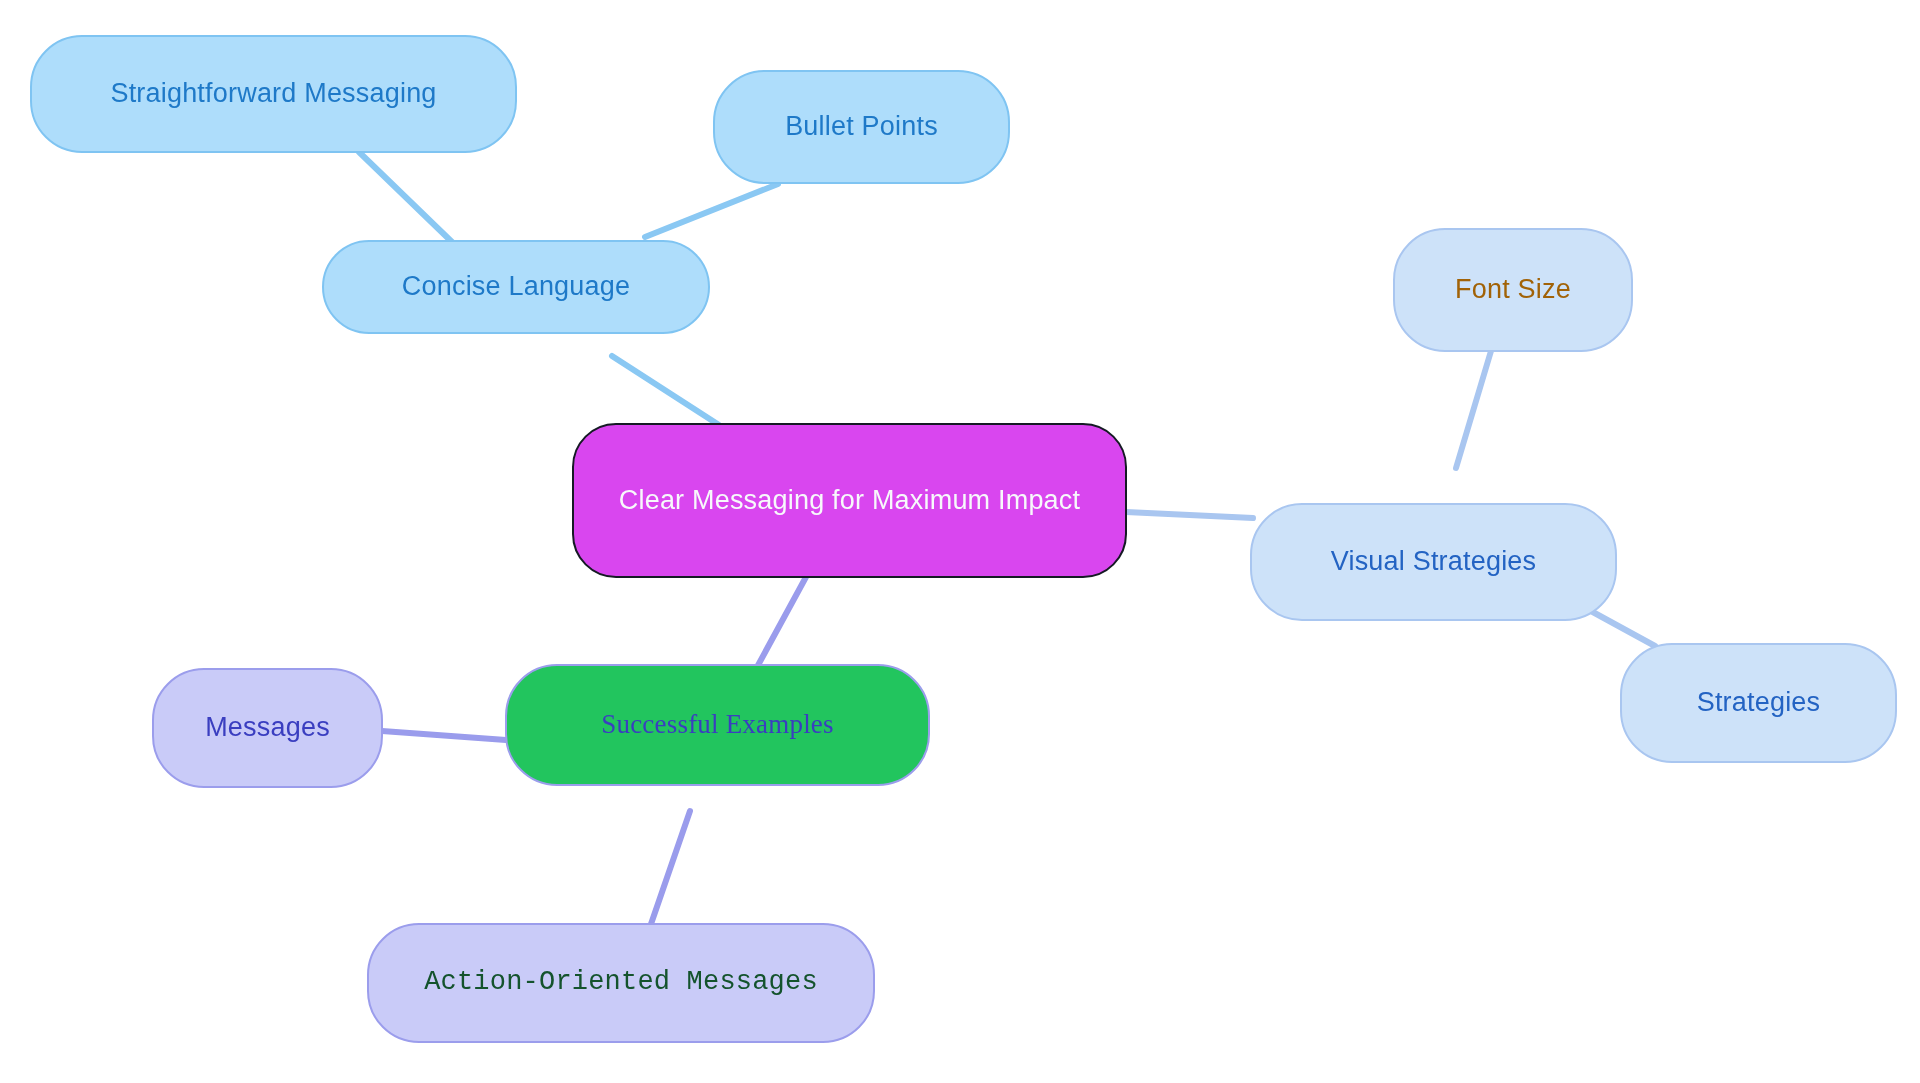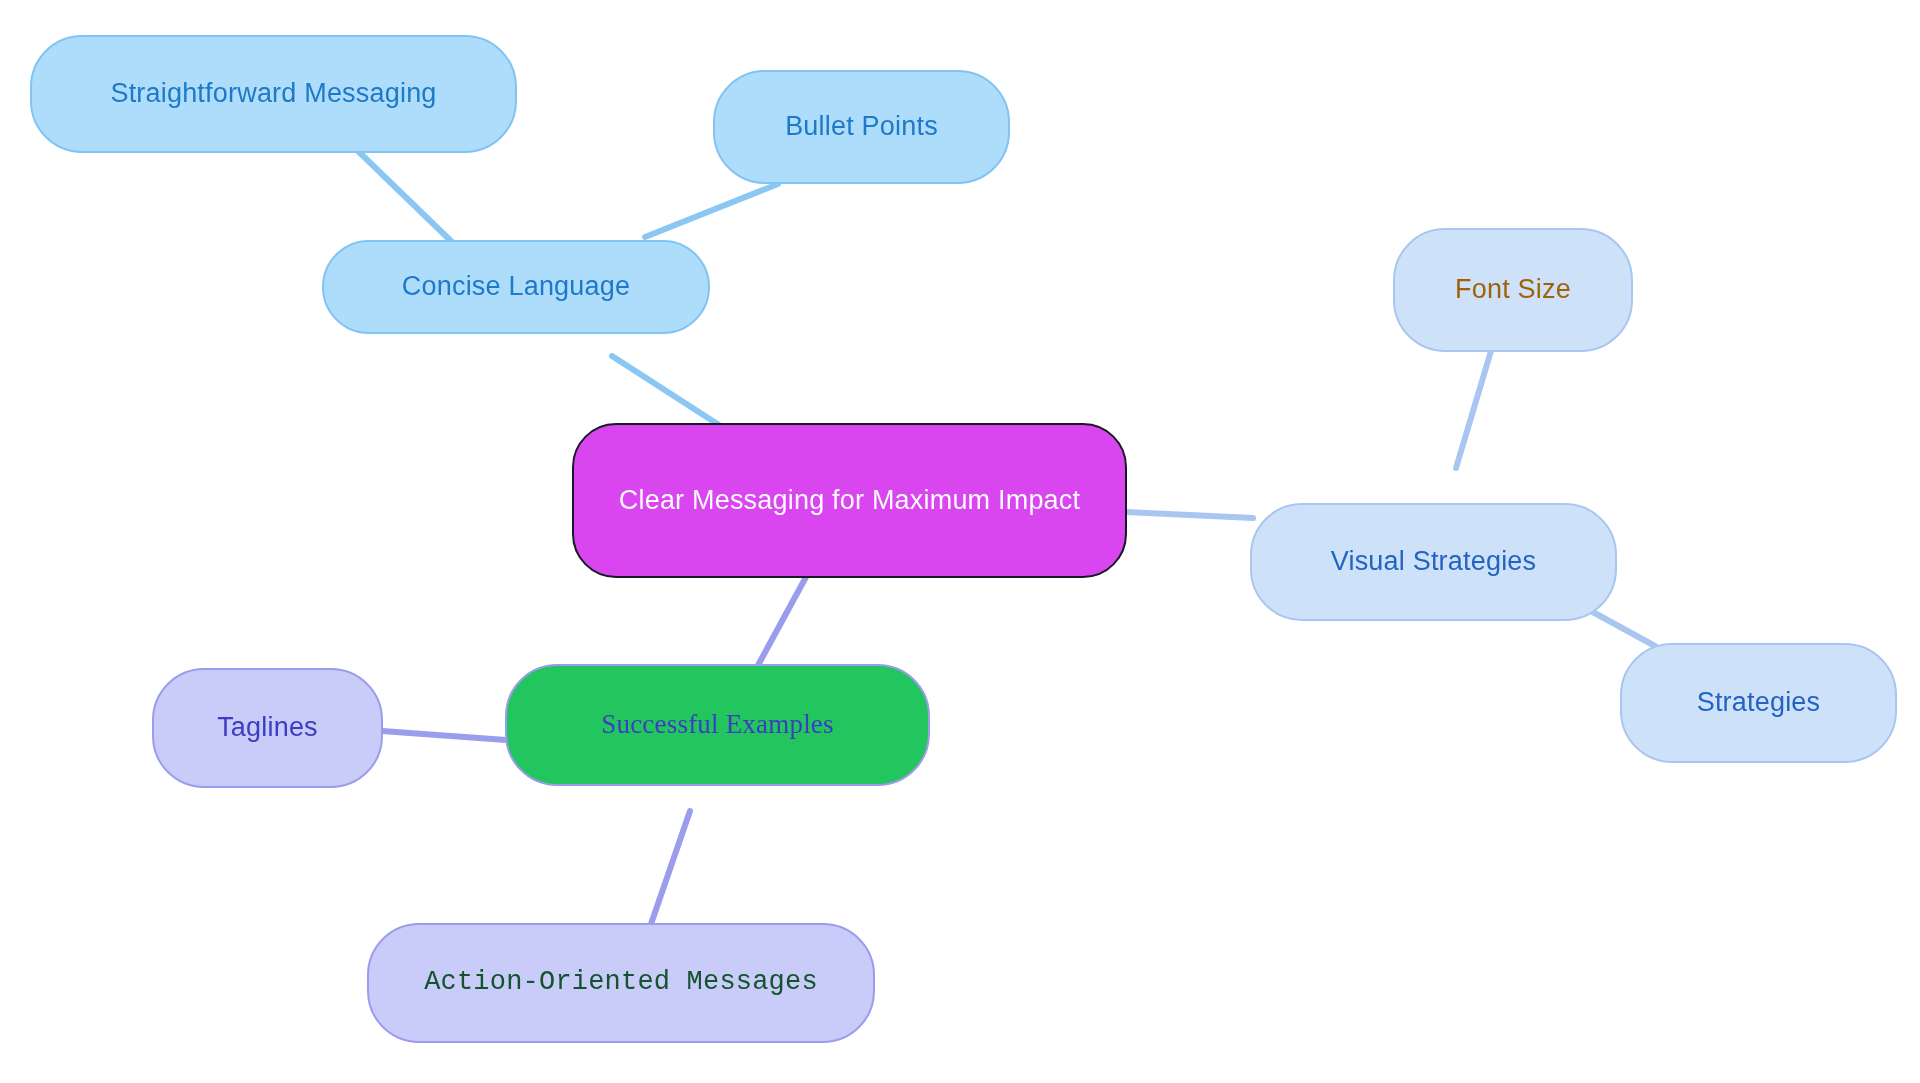--- a/index.html
+++ b/index.html
@@ -75,21 +75,21 @@
       <div class="node" style="left: 1393px; top: 228px; width: 240px; height: 124px; border-radius: 52px; background: rgb(205, 226, 249); border: 2.5px solid rgb(169, 198, 240); color: #a16207;">
         <span class="node-label">Font Size</span>
       </div>
       <div class="node" style="left: 1250px; top: 467px; width: 367px; height: 118px; border-radius: 52px; background: rgb(205, 226, 249); border: 2.5px solid rgb(169, 198, 240); color: rgb(35, 99, 195); margin-top: 36px;">
         <span class="node-label">Visual Strategies</span>
       </div>
       <div class="node" style="left: 1620px; top: 643px; width: 277px; height: 120px; border-radius: 52px; background: rgb(205, 226, 249); border: 2.5px solid rgb(169, 198, 240); color: rgb(35, 99, 195);">
         <span class="node-label">Strategies</span>
       </div>
       <div class="node" style="left: 152px; top: 668px; width: 231px; height: 120px; border-radius: 52px; background: rgb(201, 203, 248); border: 2.5px solid rgb(155, 157, 236); color: rgb(58, 62, 192);">
-        <span class="node-label">Taglines</span>
+        <span class="node-label">Messages</span>
       </div>
       <div class="node" style="left: 505px; top: 664px; width: 425px; height: 122px; border-radius: 52px; background: #22c55e; border: 2.5px solid rgb(155, 157, 236); color: rgb(58, 62, 192); font-family: Liberation Serif, serif;">
         <span class="node-label">Successful Examples</span>
       </div>
       <div class="node" style="left: 367px; top: 923px; width: 508px; height: 120px; border-radius: 52px; background: rgb(201, 203, 248); border: 2.5px solid rgb(155, 157, 236); color: #14532d; font-family: Liberation Mono, monospace;">
         <span class="node-label">Action-Oriented Messages</span>
       </div>
     </div>
 </div>
 

